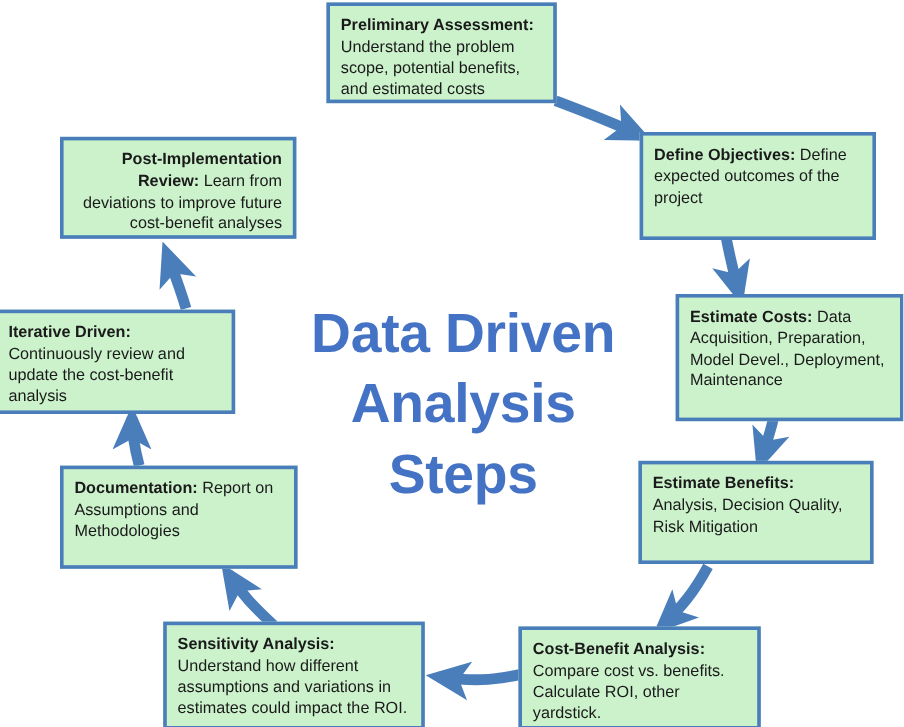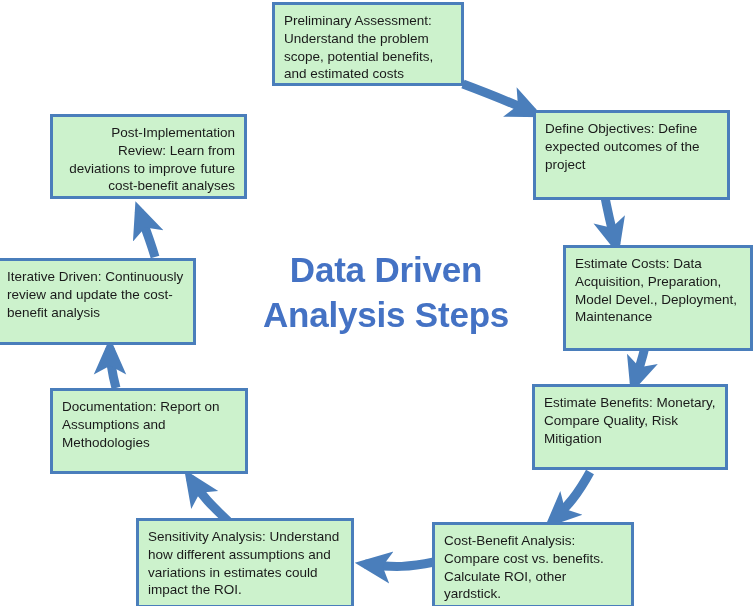--- a/index.html
+++ b/index.html
@@ -28,34 +28,34 @@
     box-sizing: border-box;
     background: #ccf2cc;
     border: 3px solid #4a7ebb;
     color: #1a1a1a;
     font-size: 13.5px;
     line-height: 1.32;
     padding: 7px 9px 6px 9px;
     z-index: 5;
   }
   .node .lead {
-    font-weight: normal;
+    font-weight: bold;
   }
   .node .body {
     font-weight: normal;
     margin-top: 40px;
   }
   #center-title {
     position: absolute;
     left: 236px;
     top: 248px;
     width: 300px;
     text-align: center;
     color: #4472c4;
-    font-size: 35px;
+    font-size: 46px;
     font-weight: bold;
     line-height: 1.28;
     letter-spacing: -0.2px;
     z-index: 4;
   }
 </style>
 </head>
 <body>
 
 <div id="canvas">
@@ -90,21 +90,21 @@
 
   <div class="node" style="left:533px; top:110px; width:197px; height:90px;">
     <span class="lead">Define Objectives:</span><span class="body">  Define expected outcomes of the project</span>
   </div>
 
   <div class="node" style="left:563px; top:245px; width:190px; height:106px;">
     <span class="lead">Estimate Costs:</span><span class="body">  Data Acquisition, Preparation, Model Devel., Deployment, Maintenance</span>
   </div>
 
   <div class="node" style="left:532px; top:384px; width:196px; height:86px;">
-    <span class="lead">Estimate Benefits:</span><span class="body"> Monetary, Compare Quality, Risk Mitigation</span>
+    <span class="lead">Estimate Benefits:</span><span class="body"> Analysis, Decision Quality, Risk Mitigation</span>
   </div>
 
   <div class="node" style="left:432px; top:522px; width:202px; height:86px;">
     <span class="lead">Cost-Benefit Analysis:</span><span class="body"> Compare cost vs. benefits. Calculate ROI, other yardstick.</span>
   </div>
 
   <div class="node" style="left:136px; top:518px; width:218px; height:90px;">
     <span class="lead">Sensitivity Analysis:</span><span class="body"> Understand how different assumptions and variations in estimates could impact the ROI.</span>
   </div>
 

